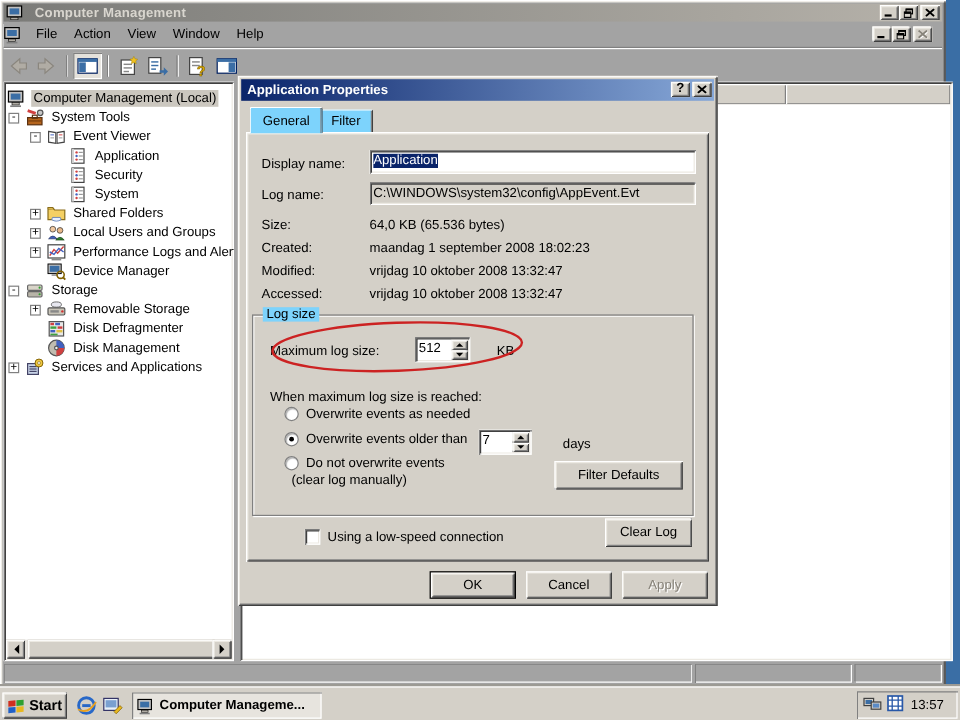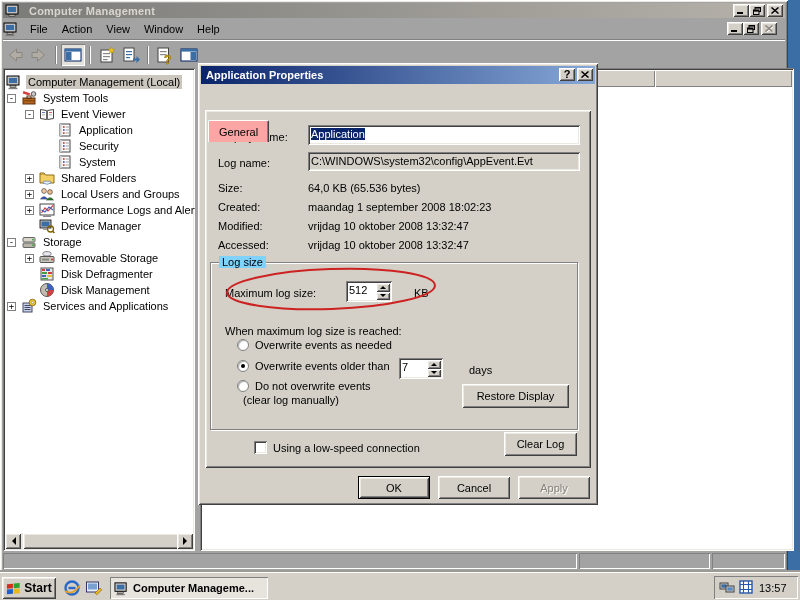--- a/index.html
+++ b/index.html
@@ -59,23 +59,23 @@
   .status-panel { height:16px; }
 
   
   #dialog { position:absolute; left:198px; top:63px; width:400px; height:442px; background:#d4d0c8; z-index:10; }
   #dlg-titlebar { position:absolute; left:3px; top:3px; width:394px; height:18px;
     background:linear-gradient(to right,#0a246a,#87a8d8); display:flex; align-items:center; padding-left:5px; }
   #dlg-titlebar .dlg-title-text { color:#fff; font-weight:bold; }
   #dlg-btns { position:absolute; right:2px; top:2px; display:flex; gap:2px; }
   .winbtn .qmark { font-weight:bold; font-size:11px; line-height:9px; }
 
-  .tab { position:absolute; background:#fca5a5; border-top:1px solid #fff; border-left:1px solid #fff;
+  .tab { position:absolute; background:#7dd3fc; border-top:1px solid #fff; border-left:1px solid #fff;
     border-right:1px solid #404040; border-top-left-radius:2px; border-top-right-radius:2px;
-    box-shadow: inset -1px 0 #808080; padding:0 10px; display:flex; align-items:center;margin-top:31px; }
+    box-shadow: inset -1px 0 #808080; padding:0 10px; display:flex; align-items:center; }
   #tab-general { left:10px; top:26px; height:22px; z-index:3; }
   #tab-filter { left:67px; top:28px; height:19px; z-index:1; }
 
   #tab-page { position:absolute; left:7px; top:47px; width:386px; height:358px; z-index:2; }
 
   .fld-label { position:absolute; }
   .textbox { position:absolute; background:#fff; }
   .textbox .inner { position:absolute; left:3px; top:3px; right:3px; bottom:2px; line-height:13px; white-space:nowrap; overflow:hidden; }
   .sel { background:#0a246a; color:#fff; }
   .textbox.readonly { background:#d4d0c8; }
@@ -575,21 +575,21 @@
                 <span class="tri-up"></span>
               </span>
             <span class="spin-btn r-out">
                 <span class="tri-dn"></span>
               </span>
           </span>
         </span>
         <span class="fld-label" style="left:258px; top:101px;">days</span>
 
         <span class="btn95 abs" style="left:251px; top:121px; width:107px; height:24px;">
-            <span>Restore Display</span>
+            <span>Filter Defaults</span>
           </span>
       </div>
 
       <span class="abs" style="left:17px; top:331px; display:flex; align-items:center;padding-left:32px;">
         <span class="checkbox s-deep"></span>
         <span style="margin-left:6px;">Using a low-speed connection</span>
       </span>
 
       <span class="btn95 abs" style="left:299px; top:322px; width:73px; height:24px;">
           <span>Clear Log</span>

